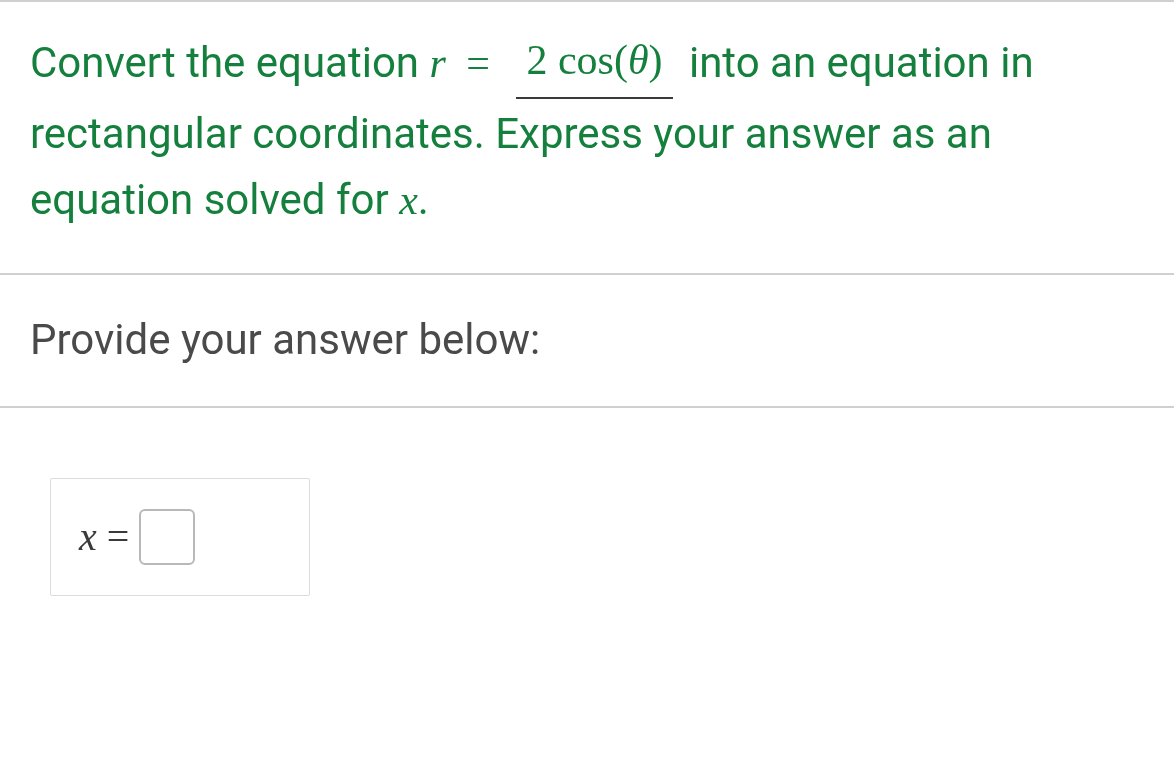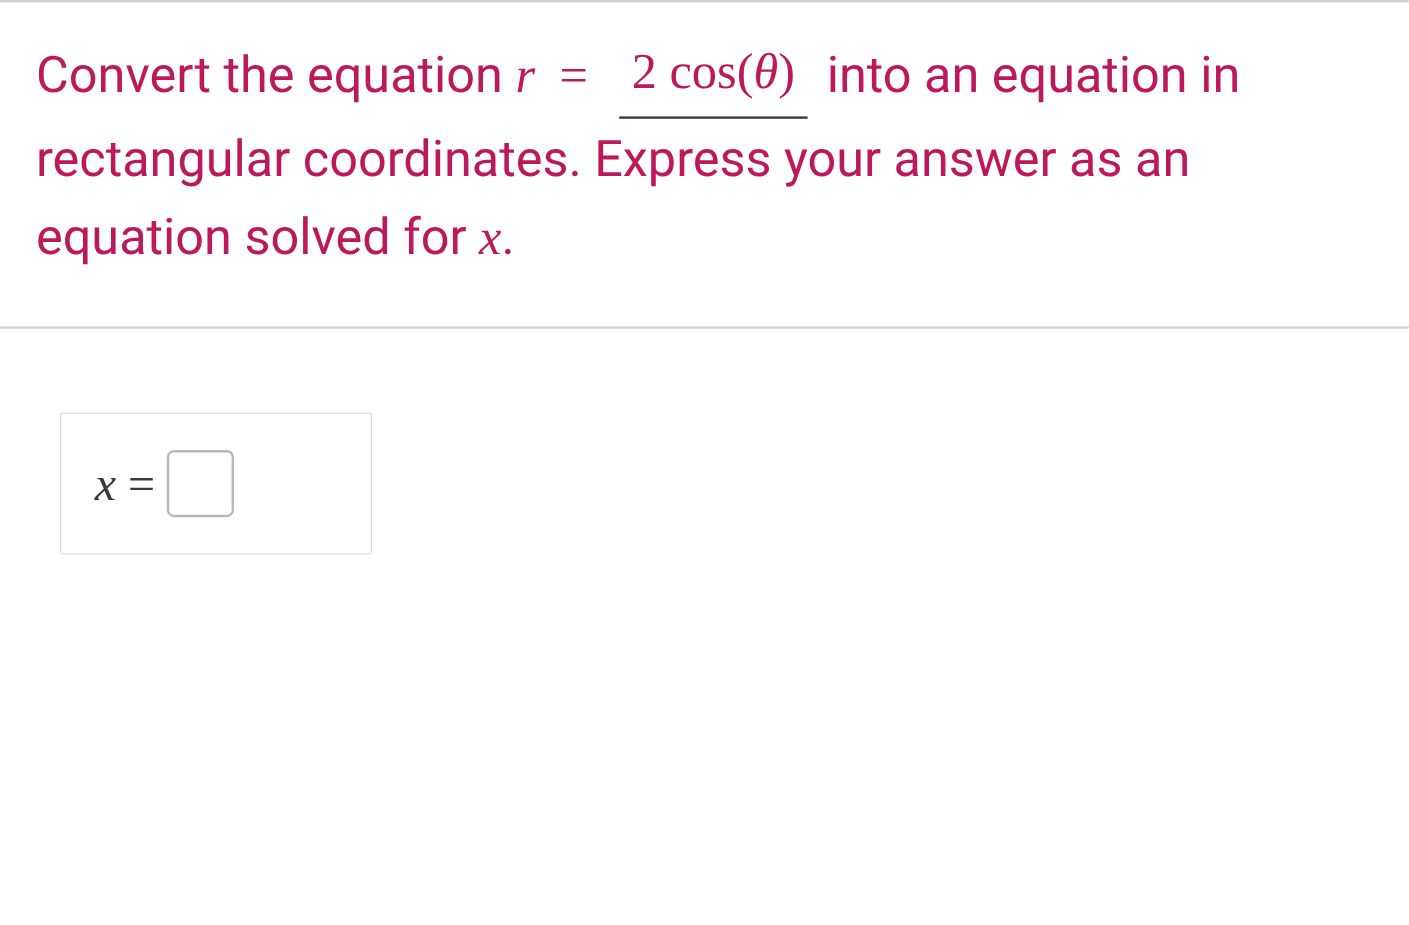--- a/index.html
+++ b/index.html
@@ -19,21 +19,21 @@
       height: 100%;
     }
     .question-section {
       border-top: 2px solid #d0d0d0;
       border-bottom: 2px solid #d0d0d0;
       padding: 28px 30px 40px 30px;
     }
     .question-text {
       font-size: 42px;
       line-height: 1.55;
-      color: #be185d;
+      color: #15803d;
       font-weight: 400;
     }
     .math-var {
       font-family: "Times New Roman", Times, serif;
       font-style: italic;
     }
     .math-upright {
       font-family: "Times New Roman", Times, serif;
       font-style: normal;
     }
@@ -121,20 +121,23 @@
       <span class="eq-sign">=</span>
       <span class="fraction">
         <span class="num">
           <span class="math-upright">2</span>&nbsp;<span class="math-upright">cos</span><span class="math-upright">(</span><span class="math-var">θ</span><span class="math-upright">)</span>
         </span>
       </span>
       <span> into an equation in rectangular coordinates. Express your answer as an equation solved for </span><span class="math-var">x</span><span>.</span>
     </div>
   </div>
 
+  <div class="prompt-section">
+    <div class="prompt-text">Provide your answer below:</div>
+  </div>
 
   <div class="answer-section">
     <div class="answer-box-outer">
       <div class="answer-row">
         <span class="answer-label">
           <span class="mi">x</span>&nbsp;<span>=</span>
         </span>
         <input type="text" class="answer-input" value="" style="">
       </div>
     </div>

